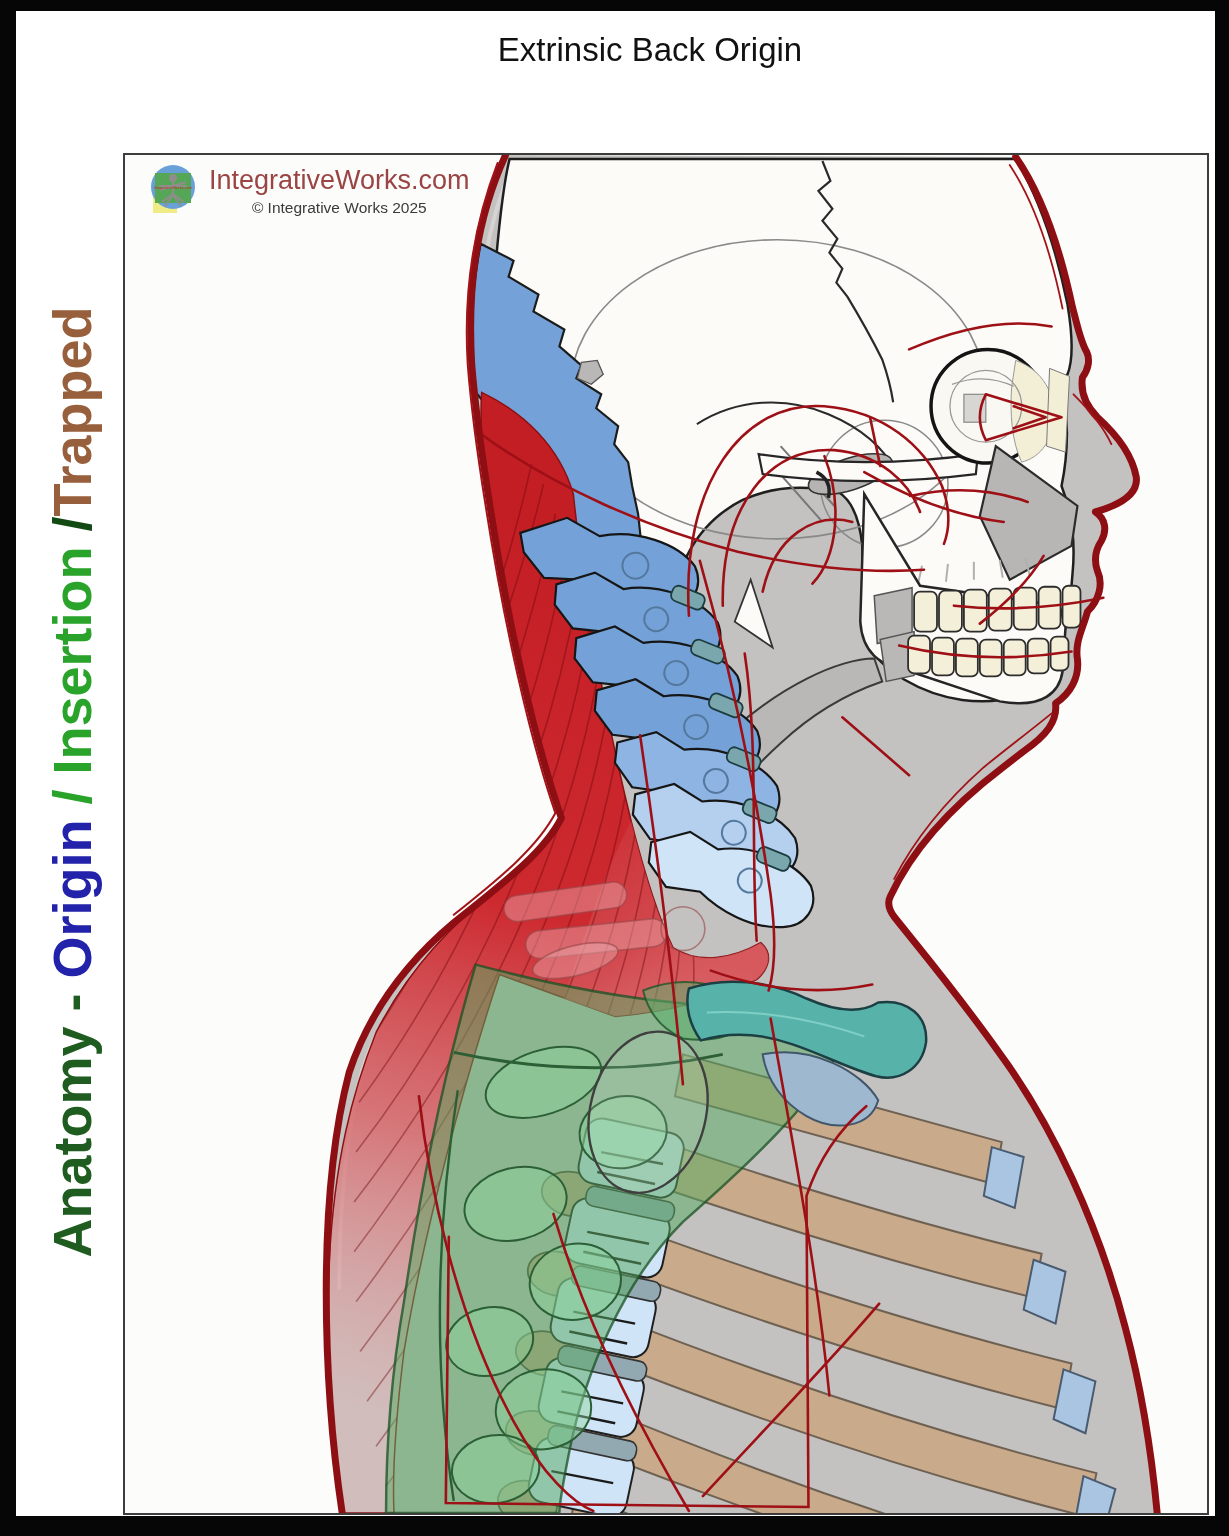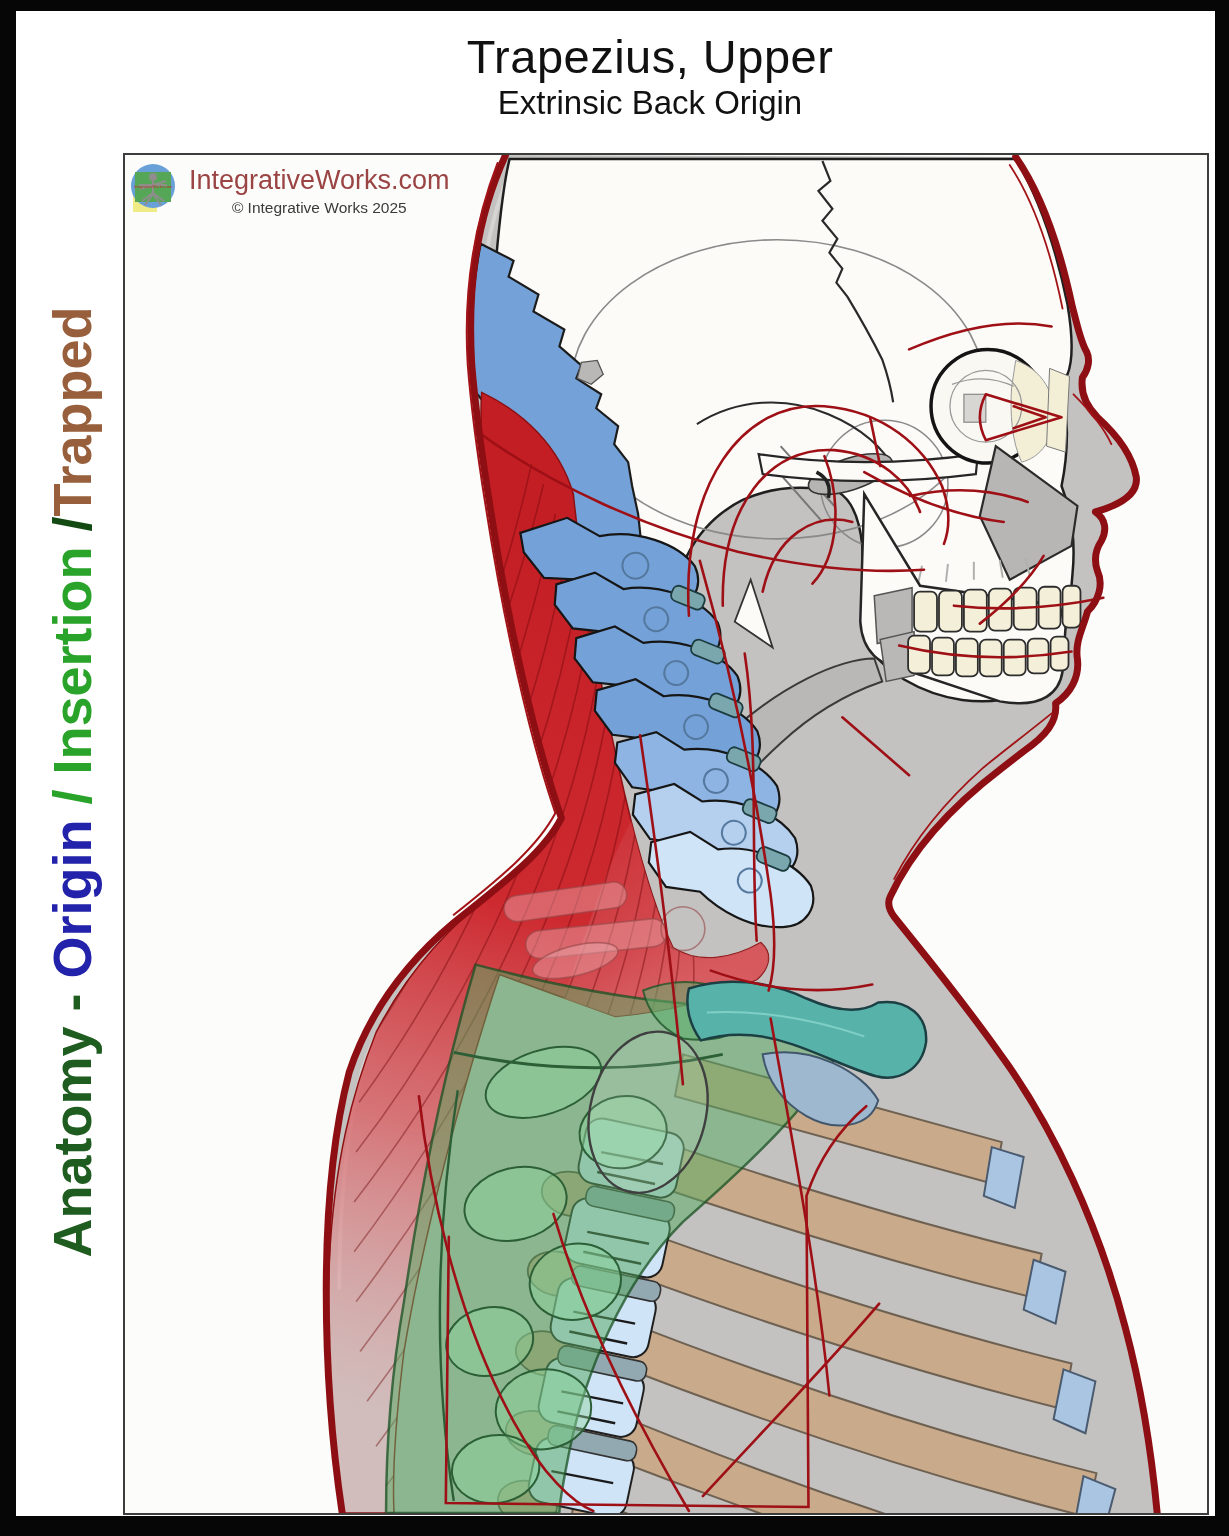--- a/index.html
+++ b/index.html
@@ -22,36 +22,35 @@
     position:absolute;left:56px;top:771px;white-space:nowrap;
     transform:translate(-50%,-50%) rotate(-90deg);
     font-size:54px;font-weight:bold;letter-spacing:0px;
   }
   .illu-box{
     position:absolute;left:107px;top:142px;width:1086px;height:1362px;
     border:2px solid #3d3d3d;background:var(--box-background,#fcfcfb);
     box-sizing:border-box;overflow:hidden;
   }
   .brand{
-    position:absolute;left:4px;top:6px;display:flex;align-items:center;gap:12px;z-index:5;
+    position:absolute;left:24px;top:6px;display:flex;align-items:flex-end;gap:12px;z-index:5;
   }
   .brand .logo{width:48px;height:54px;flex:0 0 auto;}
   .brand .brand-text{display:flex;flex-direction:column;align-items:center;padding-top:4px;}
   .brand .site{font-size:27px;color:var(--brand-maroon,#9a4444);}
   .brand .copy{font-size:15.5px;color:var(--copyright-gray,#3b3b3b);margin-top:3px;}
   .art{position:absolute;left:0;top:0;width:100%;height:100%;}
   svg{display:block;}
 </style>
 </head>
 <body>
 
 <div class="canvas">
 
   <div class="header">
-    <div class="title">Trapezius, Upper</div>
     <div class="subtitle">Extrinsic Back Origin</div>
   </div>
 
   <div class="side-label">
     <span style="color: rgb(31, 92, 31);">Anatomy</span><span style="color: rgb(31, 92, 31);"> - </span><span style="color: rgb(34, 34, 170);">Origin</span><span style="color: rgb(42, 163, 42);"> / </span><span style="color: rgb(42, 163, 42);">Insertion</span><span style="color: rgb(19, 74, 19);"> /</span><span style="color: rgb(151, 95, 59);">Trapped</span>
   </div>
 
   <div class="illu-box">
 
     <div class="brand">

